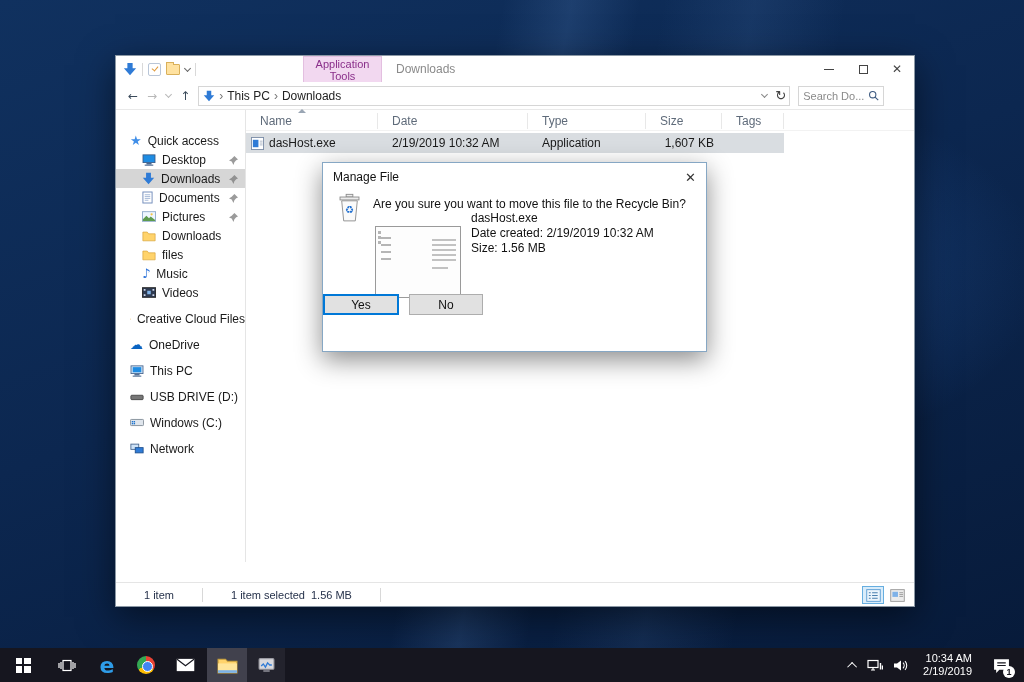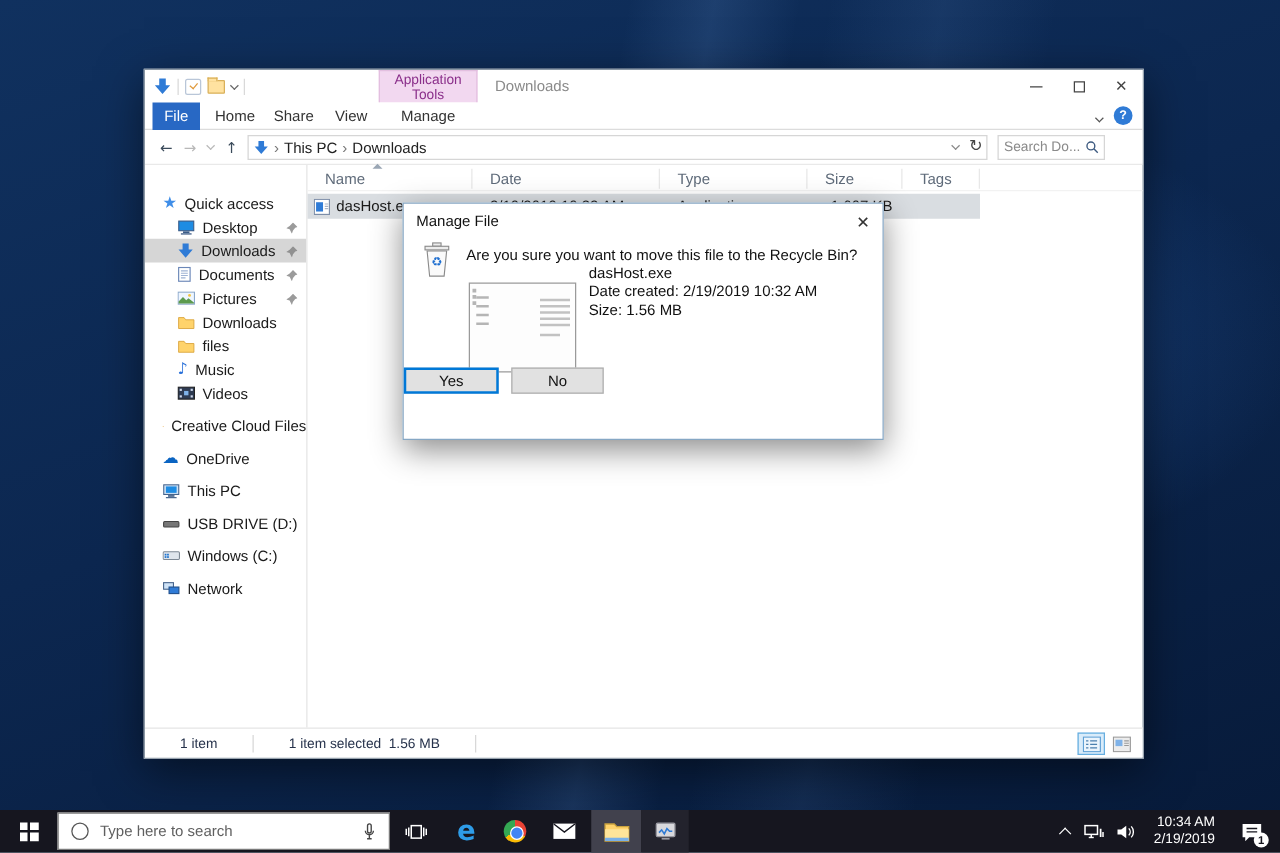--- a/index.html
+++ b/index.html
@@ -137,31 +137,20 @@
         <div class="wbtn">
             <span class="bar"></span>
           </div>
         <div class="wbtn">
             <span class="box"></span>
           </div>
         <div class="wbtn">✕</div>
       </div>
     </div>
 
-    <div class="tabsrow">
-      <div class="tab tab-file">File</div>
-      <div class="tab tab-home">Home</div>
-      <div class="tab tab-share">Share</div>
-      <div class="tab tab-view">View</div>
-      <div class="tab tab-manage">Manage</div>
-      <div class="ribbon-right">
-        <span class="chev" style="border-color:#555; margin-top:3px;"></span>
-        <span class="helpdot">?</span>
-      </div>
-    </div>
 
     <div class="addr">
       <div class="navarrows">
         <span class="glyph">←</span>
         <span class="glyph nav-dis">→</span>
         <span class="chev" style="border-color:#b8b8b8; margin-top:-2px;"></span>
         <span class="glyph">↑</span>
       </div>
       <div class="addrbox">
         <svg width="12" height="12" viewBox="0 0 16 16">
@@ -409,28 +398,20 @@
 
   <div class="taskbar">
     <div class="tb-start">
       <span class="winlogo">
           <i></i>
           <i></i>
           <i></i>
           <i></i>
         </span>
     </div>
-    <div class="tb-search">
-      <span class="cortana"></span>
-      <span class="sptxt">Type here to search</span>
-      <svg width="11" height="15" viewBox="0 0 12 16">
-          <rect x="4.4" y="1" width="3.2" height="8" rx="1.6" fill="none" stroke="#444" stroke-width="1.2"></rect>
-          <path d="M2.5 7a3.5 3.5 0 007 0M6 10.5V14M4 14h4" stroke="#444" stroke-width="1.2" fill="none"></path>
-        </svg>
-    </div>
     <div class="tbicon" style="margin-left:4px;">
       <svg width="18" height="13" viewBox="0 0 18 12">
           <rect x="5" y="1" width="8" height="10" fill="none" stroke="#fff" stroke-width="1.2"></rect>
           <path d="M3 2.5v7M1 3.5v5M15 2.5v7M17 3.5v5" stroke="#fff" stroke-width="1.2"></path>
         </svg>
     </div>
     <div class="tbicon" style="margin-left:6px;">
       <span class="tb-edge">e</span>
     </div>
     <div class="tbicon" style="margin-left:5px;">

